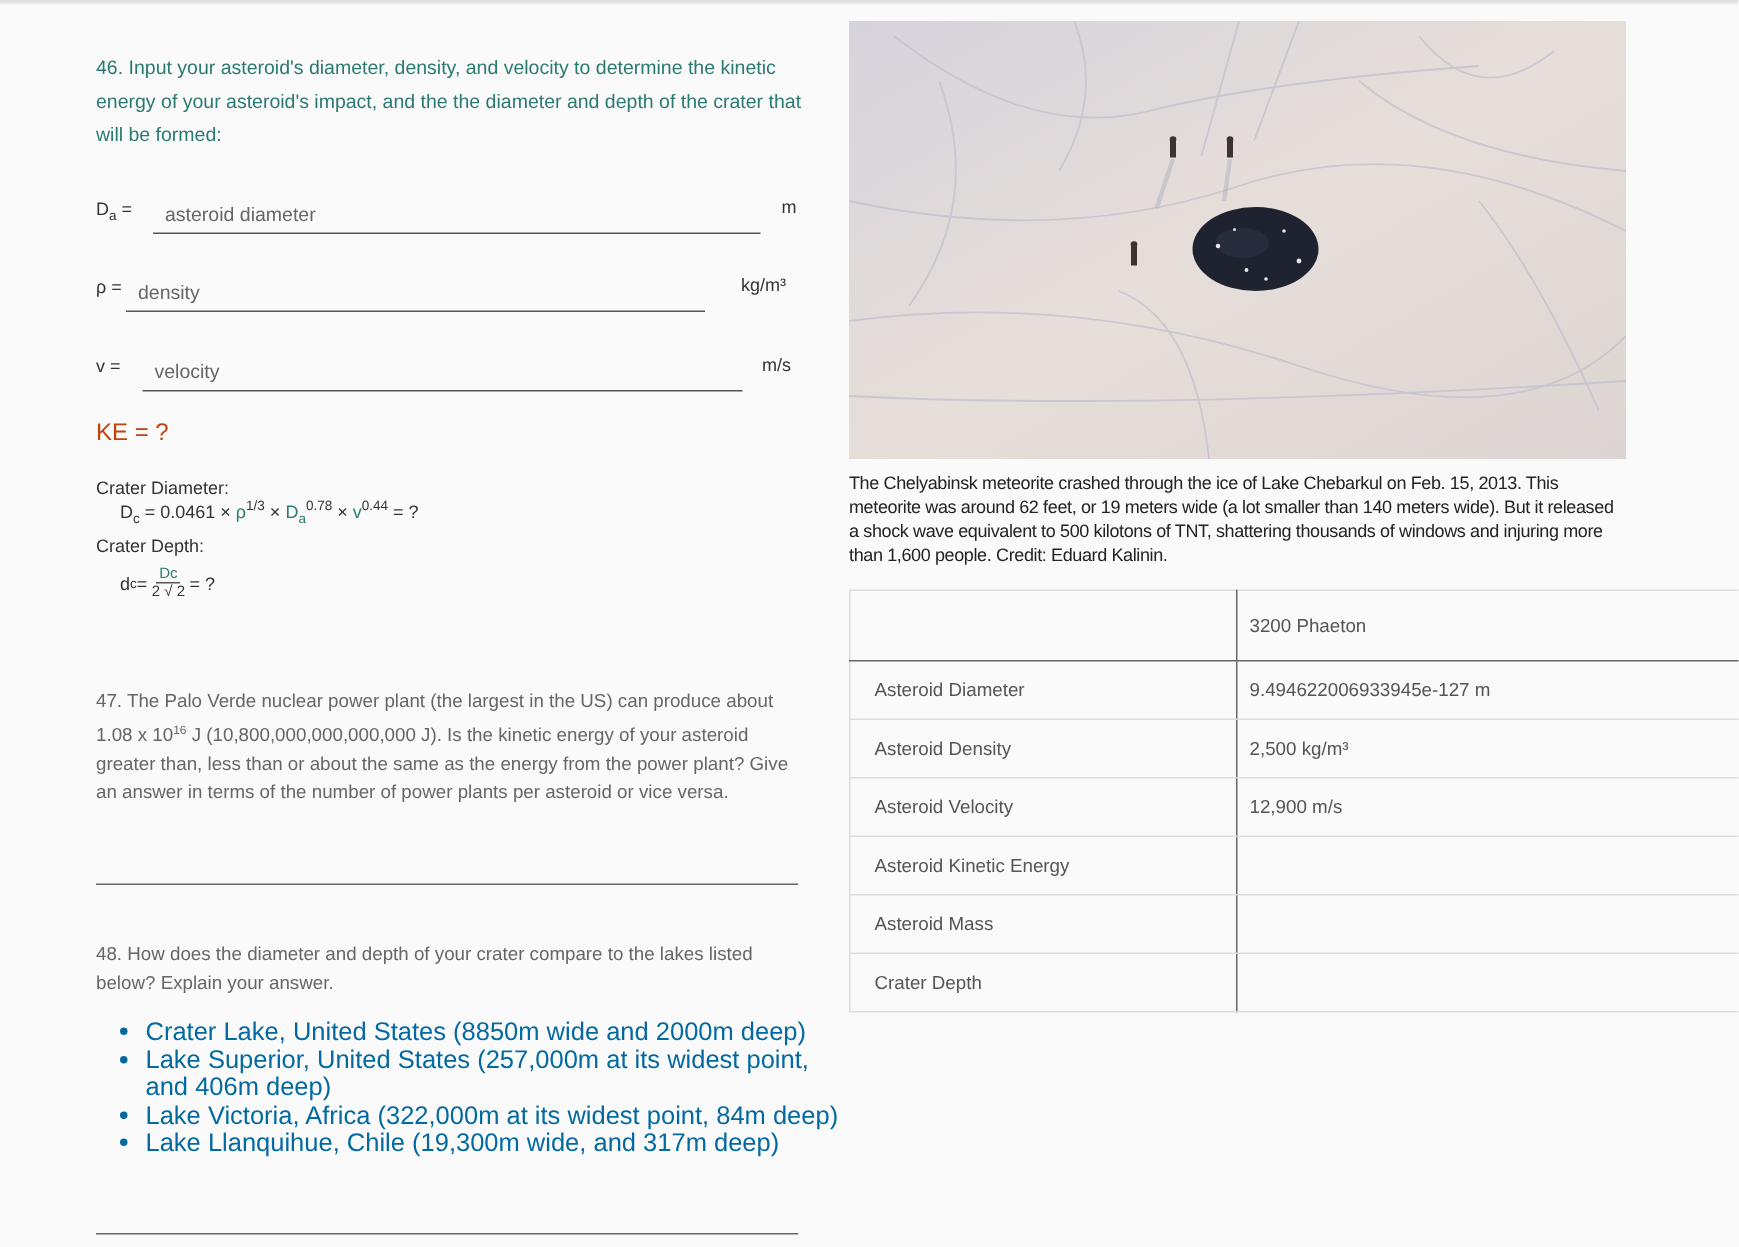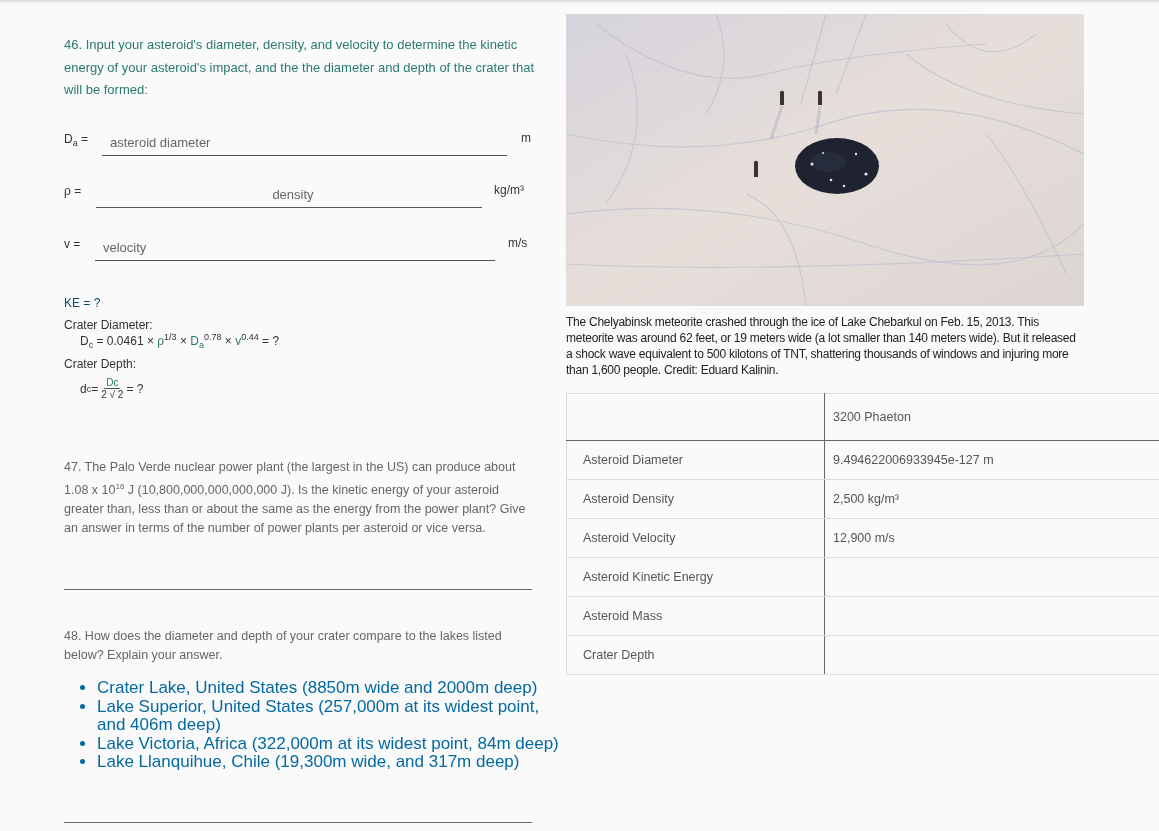--- a/index.html
+++ b/index.html
@@ -13,21 +13,21 @@
   .topbar { position: absolute; left: 0; top: 0; width: 1159px; height: 3px; background: linear-gradient(#dcdcdc, #f2f2f2); }
   .left { position: absolute; left: 64px; top: 0; width: 470px; }
   .q46 { position: absolute; top: 34px; left: 0; width: 475px; font-size: 13px; line-height: 22.5px; color: #2a7a70; }
   .field-row { position: absolute; left: 0; width: 470px; height: 36px; }
   .field-label { position: absolute; left: 0; top: 4px; font-size: 12px; color: #333; }
   .field-label sub { font-size: 9px; }
   .field-input { position: absolute; height: 26px; border: none; border-bottom: 1px solid #555; background: transparent;
     font-family: "Liberation Sans", sans-serif; font-size: 13px; color: #666; padding: 0 0 0 8px; outline: none; box-sizing: border-box; }
   .field-input::placeholder { color: #666; }
   .field-unit { position: absolute; top: 3px; font-size: 12px; color: #333; }
-  .ke { position: absolute; top: 280px; left: 0; font-size: 12px; color: #0c4a6e; margin-top: 16px; }
+  .ke { position: absolute; top: 280px; left: 0; font-size: 16px; color: #c2410c; }
   .crater-dia-label { position: absolute; top: 318px; left: 0; font-size: 12px; color: #333; }
   .formula-dc { position: absolute; top: 332px; left: 16px; font-size: 12px; color: #333; white-space: nowrap; }
   .formula-dc sup { font-size: 9px; }
   .formula-dc sub { font-size: 9px; }
   .teal { color: #2a7a70; }
   .crater-depth-label { position: absolute; top: 357px; left: 0; font-size: 12px; color: #333; }
   .formula-depth { position: absolute; top: 377px; left: 16px; font-size: 12px; color: #333; display: flex; align-items: center; }
   .frac { display: inline-flex; flex-direction: column; align-items: center; margin: 0 3px; font-size: 10px; }
   .frac .num { color: #2a7a70; border-bottom: 1px solid #555; padding: 0 2px; }
   .frac .den { color: #333; }
@@ -55,21 +55,21 @@
   <div class="q46">46. Input your asteroid's diameter, density, and velocity to determine the kinetic energy of your asteroid's impact, and the the diameter and depth of the crater that will be formed:</div>
 
   <div class="field-row" style="top:128px;">
     <span class="field-label"><span>D</span><sub>a</sub><span> =</span></span>
     <input class="field-input" style="left: 38px; width: 405px; top: 2px;" type="text" placeholder="asteroid diameter">
     <span class="field-unit" style="left:457px;">m</span>
   </div>
 
   <div class="field-row" style="top:180px;">
     <span class="field-label"><span>ρ</span><span> =</span></span>
-    <input class="field-input" style="left: 32px; width: 386px; top: 2px; text-align: center;" type="text" placeholder="density">
+    <input class="field-input" style="left: 20px; width: 386px; top: 2px;" type="text" placeholder="density">
     <span class="field-unit" style="left:430px;">kg/m³</span>
   </div>
 
   <div class="field-row" style="top:233px;">
     <span class="field-label"><span>v</span><span> =</span></span>
     <input class="field-input" style="left: 31px; width: 400px; top: 2px;" type="text" placeholder="velocity">
     <span class="field-unit" style="left:444px;">m/s</span>
   </div>
 
   <div class="ke">KE = ?</div>

